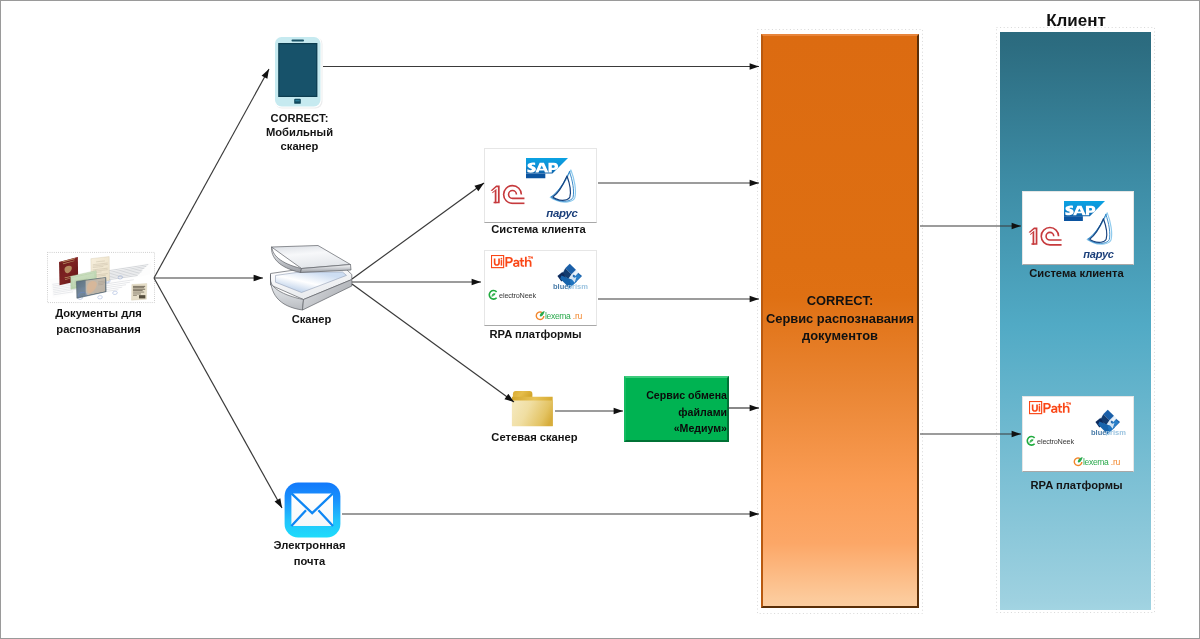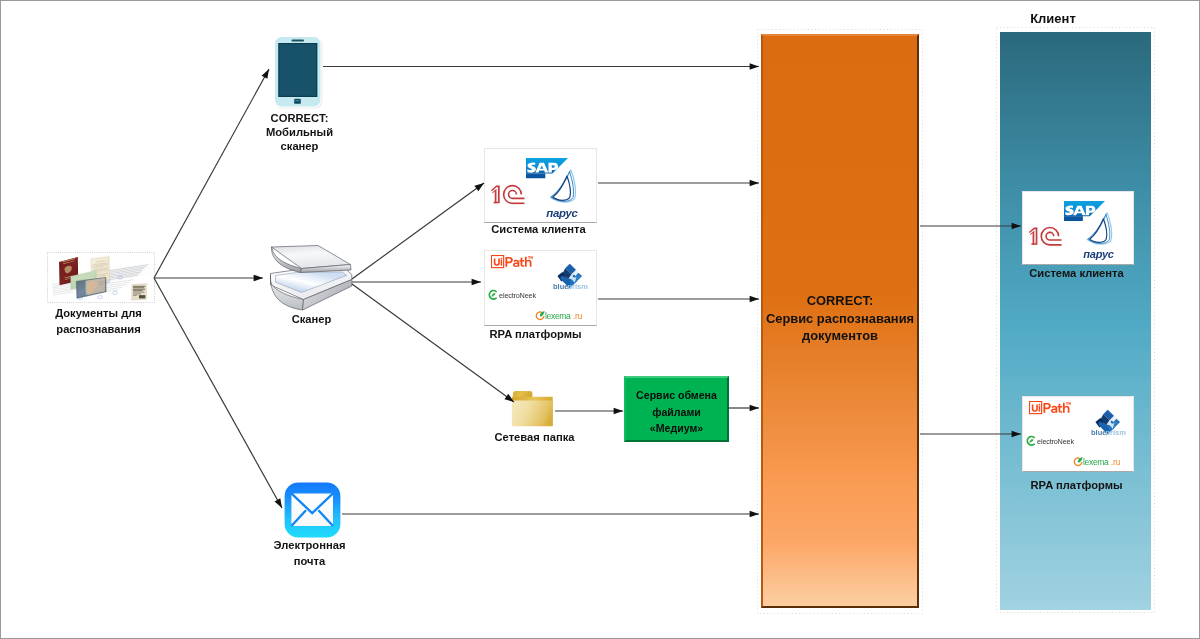--- a/index.html
+++ b/index.html
@@ -12,21 +12,21 @@
   .sel-box{position:absolute;box-sizing:border-box;}
   .sel-box svg{position:absolute;left:0;top:0;}
   #correct-box{position:absolute;left:760px;top:33px;width:158px;height:574px;
      background:linear-gradient(180deg,#DC6B11 0%,#DE6F12 40%,#DF7013 45.6%,#EA8634 62.2%,#FA9C54 78.7%,#FCA767 89%,#FCCA9B 98.6%,#FCCDA0 100%);
      border-top:2px solid #E8853B;border-left:2px solid #B8590F;
      border-right:2px solid #5A2E08;border-bottom:2px solid #5A2E08;box-sizing:border-box;}
   .correct-text{position:absolute;left:0;top:256px;width:100%;text-align:center;
      font-size:12.9px;font-weight:bold;color:#111;line-height:17.5px;white-space:pre-line;}
   #client-box{position:absolute;left:999px;top:31px;width:151px;height:578px;
      background:linear-gradient(180deg,#2B6A7E 0%,#2C6C80 2.2%,#3D8CA5 25.8%,#51AAC5 50.7%,#9ED1E0 98.3%,#A2D4E2 100%);}
-  #client-title{left:977px;top:10px;width:150px;font-size:13px;}
+  #client-title{left:1000px;top:10px;width:150px;font-size:17px;}
   .node{position:absolute;}
   .caption{position:absolute;text-align:center;font-size:11.2px;font-weight:bold;color:#141414;
      line-height:16px;white-space:pre-line;}
   .pic{position:relative;}
   .logobox{background:#fff;border:1px solid #e6e6e6;border-bottom:1px solid #a8a8a8;box-sizing:border-box;position:relative;}
   #n-docs{left:46px;top:250px;width:108px;}
   #n-docs .caption{left:-17px;top:54px;width:137px;}
   #pic-docs{width:108px;height:53px;margin:0 auto;}
   #n-mobile{left:271px;top:34px;width:54px;}
   #n-mobile .caption{left:-41px;top:76px;width:137px;line-height:14.2px;}
@@ -39,21 +39,21 @@
   #n-cs1 .logobox{width:113px;height:75px;}
   #n-rpa1{left:483px;top:249px;width:113px;}
   #n-rpa1 .caption{left:-17px;top:76px;width:137px;}
   #n-rpa1 .logobox{width:113px;height:76px;}
   #n-folder{left:485px;top:386px;width:95px;}
   #n-folder .caption{left:-20px;top:42px;width:137px;}
   #pic-folder{width:49px;height:41px;margin:0 auto 0 22px;}
   #green-box{position:absolute;left:623px;top:375px;width:105px;height:66px;
      background:#00B352;border-top:2px solid #3ECB7D;border-left:2px solid #13BB62;
      border-right:2px solid #007235;border-bottom:2px solid #007235;box-sizing:border-box;}
-  .green-text{position:absolute;left:0;top:9px;width:100%;text-align:center;
+  .green-text{position:absolute;left:0;top:9px;width:100%;text-align:right;
      font-size:10.6px;font-weight:bold;color:#0b0b0b;line-height:16.5px;white-space:pre-line;}
   #n-email{left:283px;top:481px;width:57px;}
   #n-email .caption{left:-43px;top:55px;width:137px;text-align:center;}
   #pic-mail{width:57px;height:56px;margin:0 auto;}
   #n-cs2{left:1021px;top:190px;width:112px;}
   #n-cs2 .caption{left:-14px;top:74px;width:137px;}
   #n-cs2 .logobox{width:112px;height:74px;}
   #n-rpa2{left:1021px;top:395px;width:112px;}
   #n-rpa2 .caption{left:-14px;top:81px;width:137px;}
   #n-rpa2 .logobox{width:112px;height:76px;}
@@ -450,21 +450,21 @@
               <stop offset="0.35" stop-color="#f0deA2"></stop>
             <stop offset="0.8" stop-color="#e3c363"></stop>
             <stop offset="1" stop-color="#d7ad3c"></stop>
           </linearGradient>
         </defs>
         <path d="M4.2,6.2 C4.2,4.2 5.2,3.4 6.6,3.4 L18.6,3.4 C20.2,3.4 20.9,4.4 20.9,6.2 L20.9,9.6 L4.2,9.6 Z" fill="url(#gFolTab)"></path>
         <path d="M3.4,8.2 L38.3,8.2 L38.3,33.4 L3.4,33.4 Z" fill="url(#gFolBack)"></path>
         <path d="M3.4,11.6 L38.3,11.6 L38.3,33.6 L3.4,33.6 Z" fill="url(#gFolFront)"></path>
       </svg>
     </div>
-    <div class="caption">Сетевая папка</div>
+    <div class="caption">Сетевая сканер</div>
   </div>
 
   <div id="green-box">
     <div class="green-text">Сервис обмена
 файлами
 «Медиум»</div>
   </div>
 
   <div class="node" id="n-email">
     <div class="pic" id="pic-mail">

